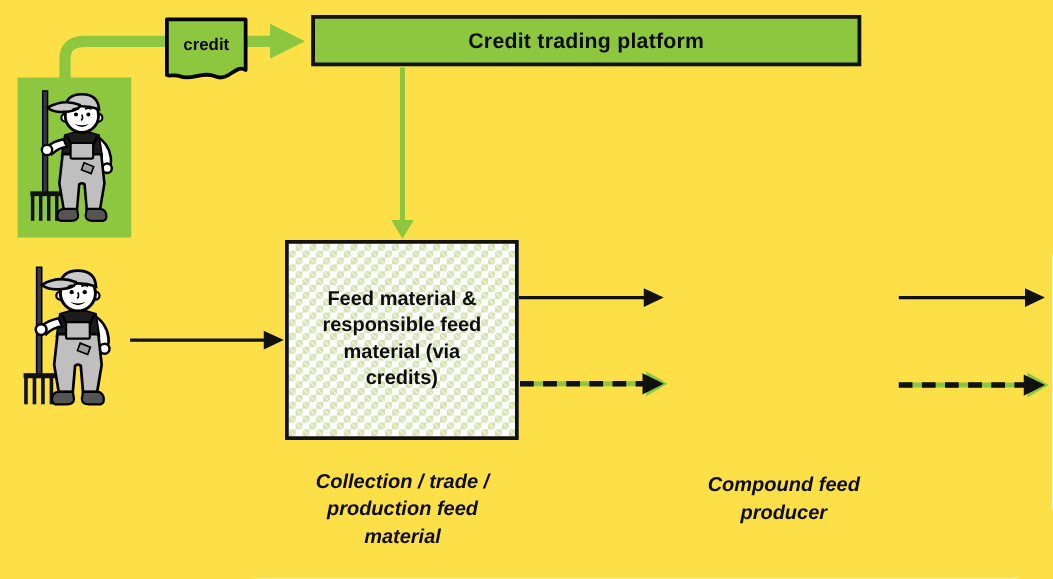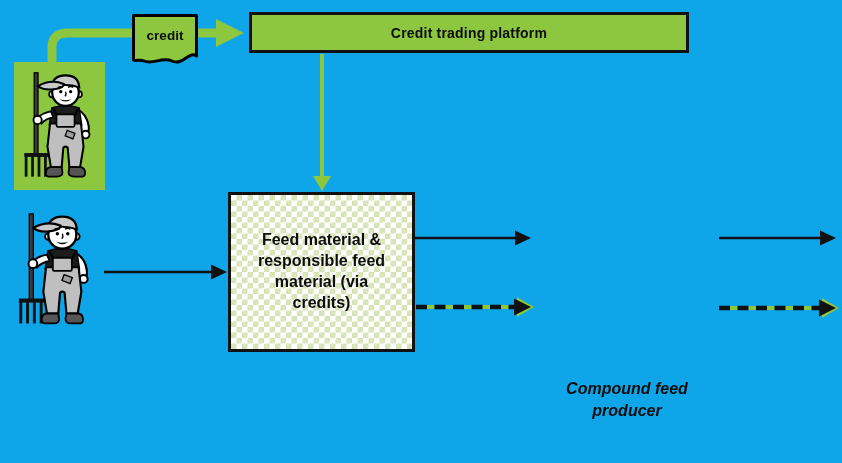--- a/index.html
+++ b/index.html
@@ -1,25 +1,25 @@
 <!DOCTYPE html>
 <html><head>
 <meta charset="utf-8">
 <style>
   html,body{margin:0;padding:0;background:#fff;}
   #canvas{
-    position:relative;width:842px;height:463px;background:#0ea5e9;overflow:hidden;
+    position:relative;width:842px;height:463px;background:#fde047;overflow:hidden;
     font-family:"Liberation Sans",sans-serif;color:#111;
   }
   .abs{position:absolute;}
   #platform-box{
     left:249px;top:12px;width:440px;height:41px;
     background:#8DC63F;border:3px solid #111;box-sizing:border-box;
     display:flex;align-items:center;justify-content:center;
-    font-size:14px;font-weight:bold;color:#0d0d0d;letter-spacing:.2px;
+    font-size:17px;font-weight:bold;color:#0d0d0d;letter-spacing:.2px;
   }
   #farmer1-box{
     left:14px;top:62px;width:91px;height:128px;background:#8DC63F;
     z-index:2;
   }
   #farmer2-wrap{left:8px;top:203px;width:96px;height:134px;z-index:2;}
   .farmer-svg{position:absolute;inset:0;width:100%;height:100%;}
   
   #credit-doc{left:131px;top:13px;width:68px;height:56px;z-index:3;}
   #credit-doc .doc-label{
@@ -173,16 +173,19 @@
 credits)</span>
   </div>
 
 
   <div id="farmer2-wrap" class="abs">
     <svg class="farmer-svg" viewBox="-3 -2 106 144">
       <use href="#farmer-figure" x="0" y="0" width="100" height="140"></use>
     </svg>
   </div>
 
+  <div id="caption-feed" class="abs caption">Collection / trade /
+production feed
+material</div>
   <div id="caption-compound" class="abs caption">Compound feed
 producer</div>
 
 </div>
 
 </body></html>

